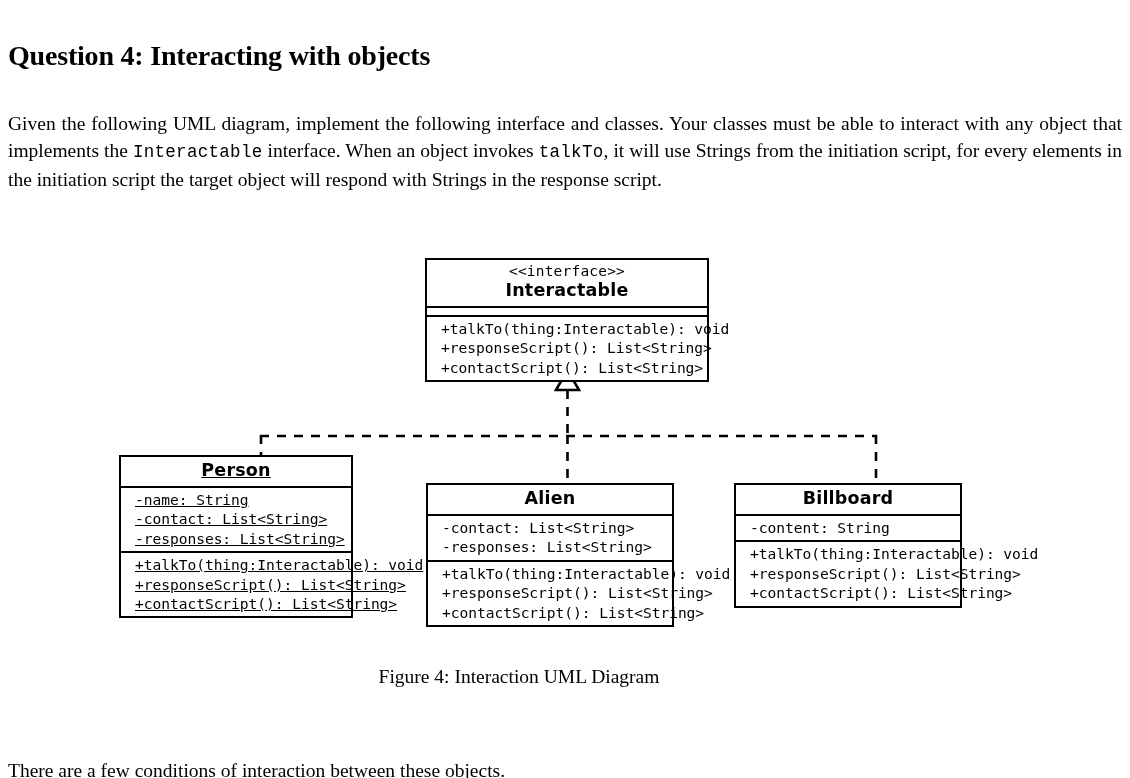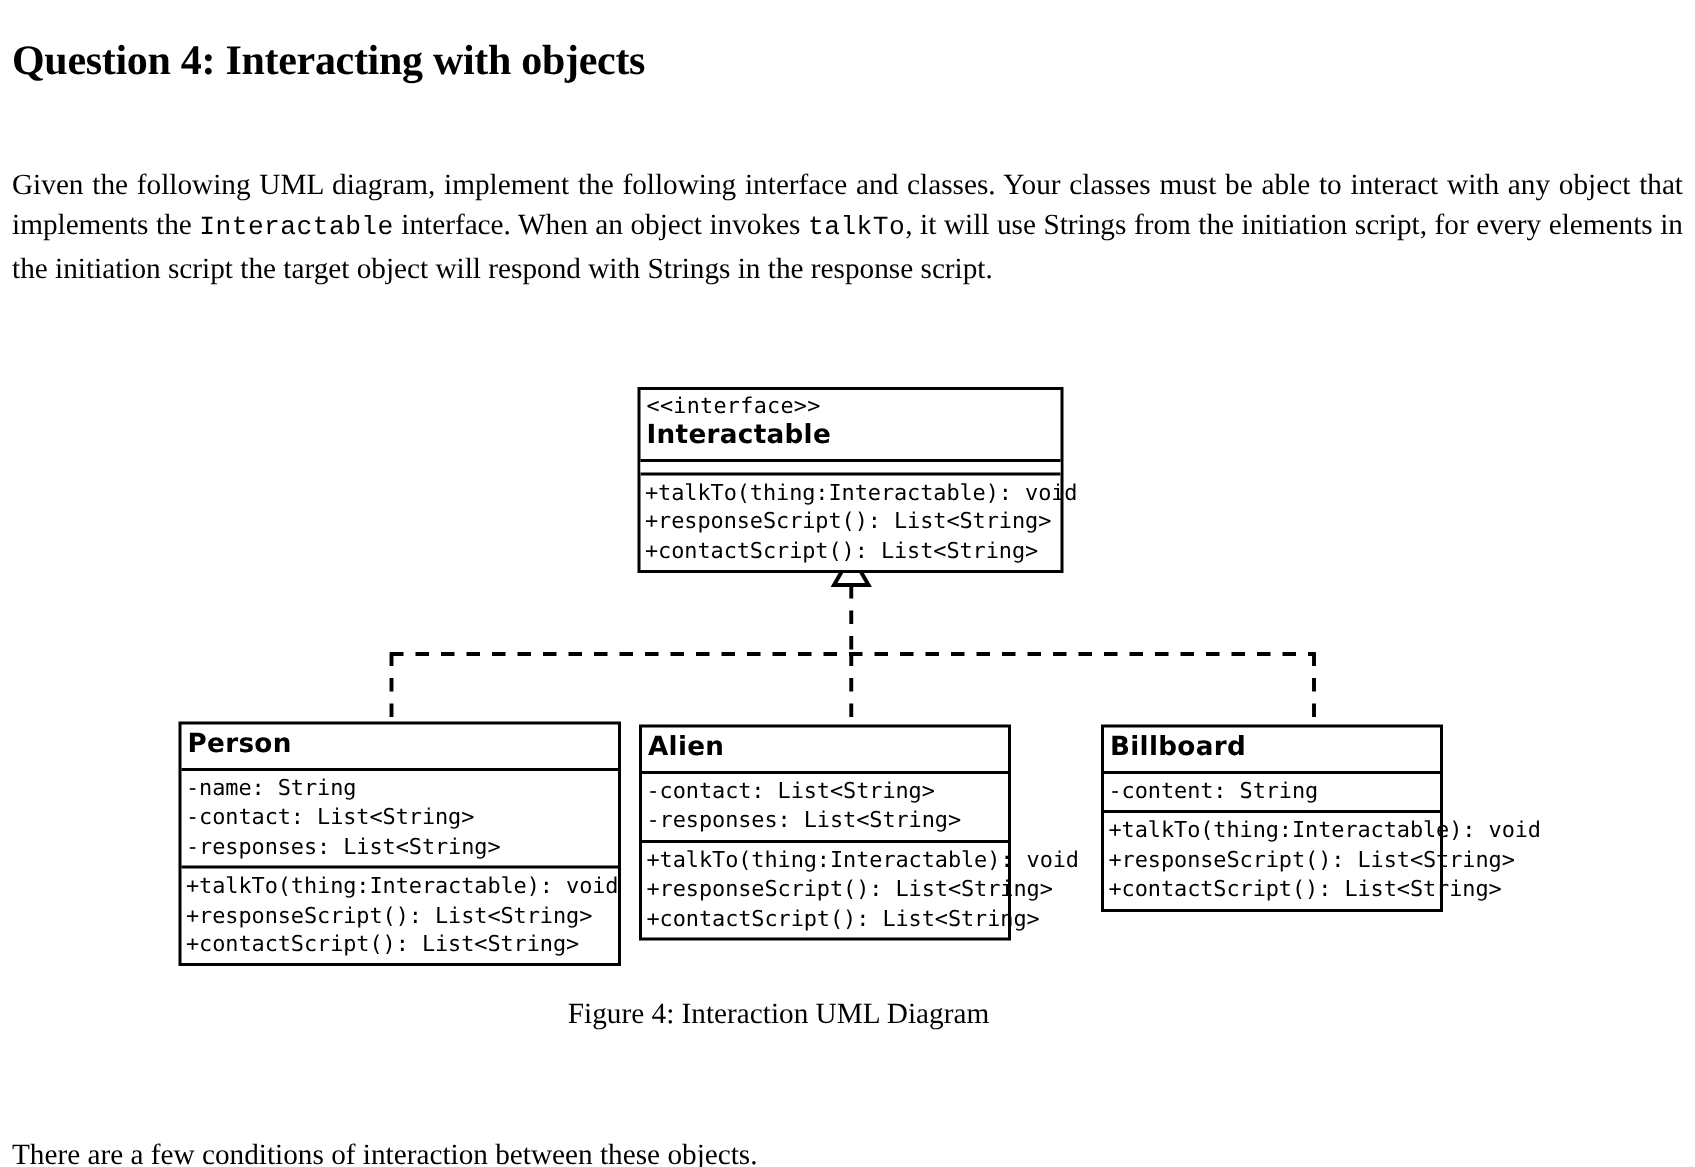--- a/index.html
+++ b/index.html
@@ -13,21 +13,21 @@
     position: relative;
     overflow: hidden;
     font-family: "Liberation Serif", "DejaVu Serif", serif;
     color: #000000;
   }
 
   
   #page-title {
     position: absolute;
     left: 8px;
-    top: 6px;
+    top: 21px;
     font-size: 28px;
     font-weight: bold;
     letter-spacing: -0.2px;
     line-height: 1.12;
     white-space: nowrap;
   }
 
   
   .body-par {
     position: absolute;
@@ -60,20 +60,21 @@
   
   .uml-box {
     position: absolute;
     box-sizing: border-box;
     border: 2.5px solid #000000;
     background: #ffffff;
     font-family: "DejaVu Sans Mono", "Liberation Mono", monospace;
   }
   .uml-header {
     box-sizing: border-box;
+    text-align: center;
     padding: 3px 4px 5px 4px;
     border-bottom: 2.5px solid #000000;
   }
   .uml-stereotype {
     display: block;
     font-family: "DejaVu Sans Mono", "Liberation Mono", monospace;
     font-size: 14.5px;
     font-weight: normal;
     line-height: 17px;
     letter-spacing: 0.2px;
@@ -86,37 +87,37 @@
     line-height: 21px;
     letter-spacing: 0.2px;
   }
   .uml-spacer {
     height: 7px;
     border-bottom: 2.5px solid #000000;
     background: #ffffff;
   }
   .uml-compartment {
     box-sizing: border-box;
-    padding: 2px 0 3px 3px;
+    padding: 2px 0 3px 14px;
   }
   .uml-compartment + .uml-compartment {
     border-top: 2.5px solid #000000;
   }
   .uml-line {
     display: block;
     font-family: "DejaVu Sans Mono", "Liberation Mono", monospace;
     font-size: 14.6px;
     line-height: 19.4px;
     white-space: pre;
     letter-spacing: -0.05px;
   }
 
   
   #box-interactable { left: 425px; top: 258px; width: 284px; }
-  #box-person       { left: 119px; top: 481px; width: 295px; }
+  #box-person       { left: 119px; top: 455px; width: 234px; text-decoration: underline; }
   #box-alien        { left: 426px; top: 483px; width: 248px; }
   #box-billboard    { left: 734px; top: 483px; width: 228px; }
 
   
   #uml-connector {
     position: absolute;
     left: 0;
     top: 0;
     width: 1130px;
     height: 778px;

